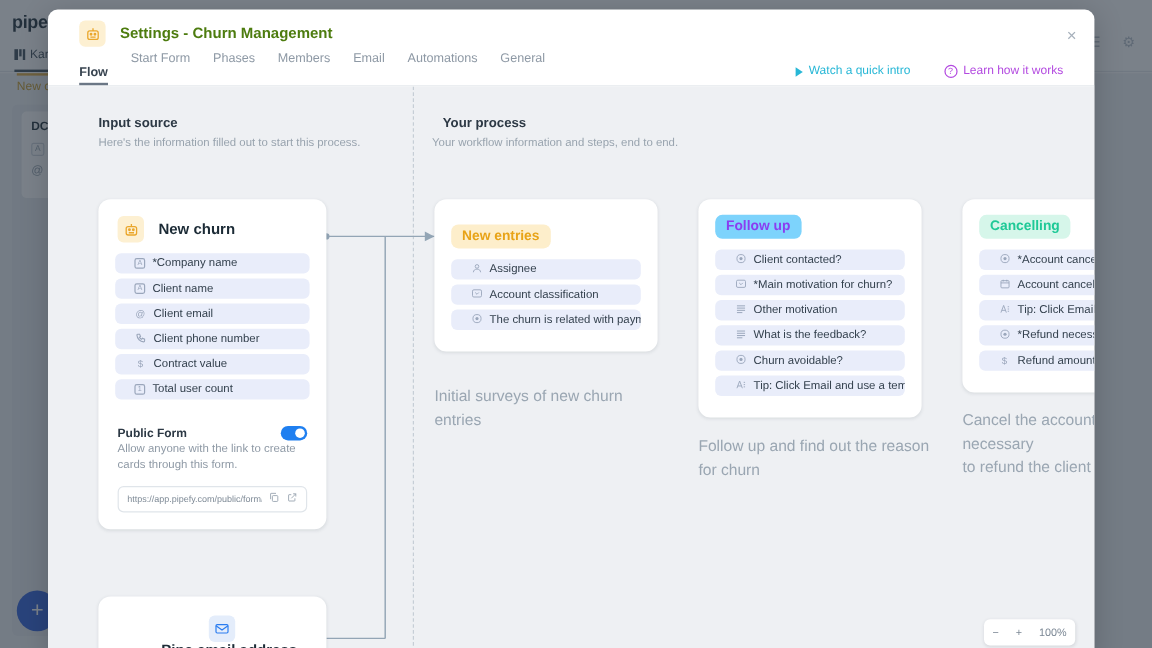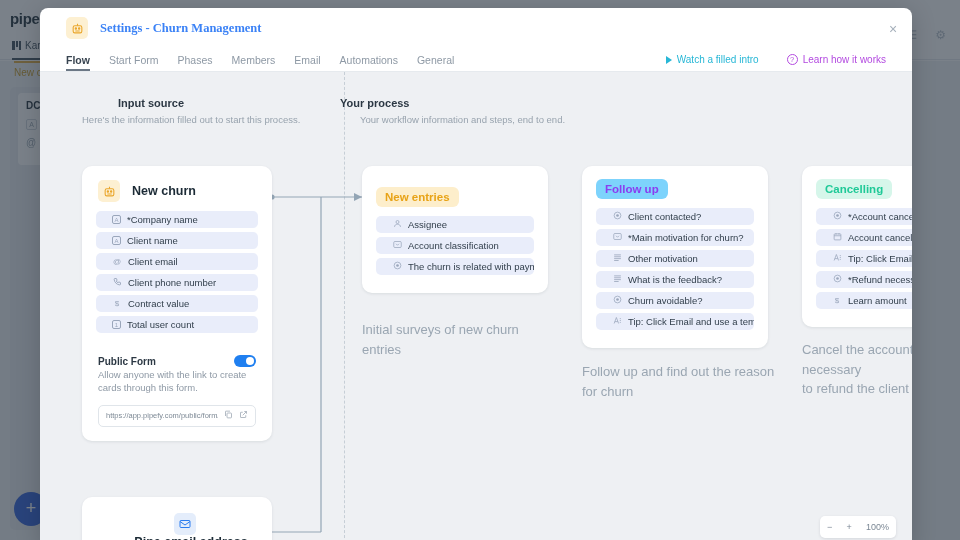--- a/index.html
+++ b/index.html
@@ -99,37 +99,37 @@
   .modal-head {
     position: relative; height: 40px;
     display: flex; align-items: center; padding-left: 26px;
   }
   .pipe-icon {
     width: 22px; height: 22px; border-radius: 5px; background: #fdf0d2;
     display: flex; align-items: center; justify-content: center;
     font-size: 13px; color: #eaa62b;
   }
   .modal-title {
-    margin-left: 12px; font-size: 12.5px; font-weight: bold; color: #3b82f6; font-family: Liberation Serif, serif;
+    margin-left: 12px; font-size: 12.5px; font-weight: bold; color: #4d7c0f;
   }
   .close-btn {
     position: absolute; right: 10px; top: 12px;
     width: 18px; height: 18px; font-size: 14px; color: #a6b0bb;
     display: flex; align-items: center; justify-content: center;
     cursor: pointer;
   }
 
   .tabbar {
     position: relative; height: 24px;
     display: flex; align-items: flex-end; padding-left: 26px;
     border-bottom: 1px solid #e6eaee;
   }
   .tab {
     font-size: 10.5px; color: #8e99a5; margin-right: 19px;
-    padding-bottom: 5px; cursor: pointer; white-space: nowrap;
+    padding-bottom: 16px; cursor: pointer; white-space: nowrap;
   }
   .tab.active { color: #384450; font-weight: bold; border-bottom: 2px solid #6b7785; padding-bottom: 3px;}
   .head-links {
     position: absolute; right: 26px; bottom: 6px;
     display: flex; gap: 28px; align-items: center;
   }
   .head-link { display: flex; align-items: center; gap: 5px; font-size: 10px; cursor: pointer; white-space: nowrap;}
   .hl-intro { color: #27b7d6; }
   .hl-works { color: #b34ae0; }
   .tri { width: 0; height: 0; border-left: 6px solid currentColor; border-top: 4px solid transparent; border-bottom: 4px solid transparent;}
@@ -263,36 +263,36 @@
     <div class="tab">Start Form</div>
     <div class="tab">Phases</div>
     <div class="tab">Members</div>
     <div class="tab">Email</div>
     <div class="tab">Automations</div>
     <div class="tab">General</div>
 
     <div class="head-links">
       <div class="head-link hl-intro">
         <span class="tri"></span>
-        <span>Watch a filled intro</span>
+        <span>Watch a quick intro</span>
       </div>
       <div class="head-link hl-works">
         <span class="qmark">?</span>
         <span>Learn how it works</span>
       </div>
     </div>
   </div>
 
   <div class="canvas">
     <div class="vdash"></div>
 
-    <div class="sec-title" style="left:42px; top:25px;margin-left:36px;">Input source</div>
+    <div class="sec-title" style="left:42px; top:25px;">Input source</div>
     <div class="sec-sub" style="left:42px; top:42px;">Here's the information filled out to start this process.</div>
 
-    <div class="sec-title" style="left:300px; top:25px;">Your process</div>
+    <div class="sec-title" style="left:329px; top:25px;">Your process</div>
     <div class="sec-sub" style="left:320px; top:42px;">Your workflow information and steps, end to end.</div>
 
     <svg class="connector" width="872" height="476">
       <circle cx="232" cy="125" r="2.6" fill="#93a5b5"></circle>
       <path d="M232 125 H322" stroke="#93a5b5" stroke-width="1.2" fill="none"></path>
       <path d="M281 125 V460" stroke="#93a5b5" stroke-width="1.2" fill="none"></path>
       <path d="M281 460 H232" stroke="#93a5b5" stroke-width="1.2" fill="none"></path>
       <polygon points="322,125 314,121 314,129" fill="#93a5b5"></polygon>
     </svg>
 
@@ -511,21 +511,21 @@
           <span class="ficon">
             <svg width="9" height="9" viewBox="0 0 24 24" fill="none" stroke="#9aa6bb" stroke-width="2">
                 <circle cx="12" cy="12" r="9"></circle>
                 <circle cx="12" cy="12" r="3.5" fill="#9aa6bb" stroke="none"></circle>
               </svg>
           </span>
           <span>*Refund necessary?</span>
         </div>
         <div class="field">
           <span class="ficon">$</span>
-          <span>Learn amount</span>
+          <span>Refund amount</span>
         </div>
       </div>
     </div>
     <div class="caption" style="left:762px; top:268px; width:196px; white-space:pre-line;">Cancel the account and see if it's necessary
 to refund the client</div>
 
     <div class="zoomctl">
       <span>−</span>
       <span>+</span>
       <span>100%</span>

